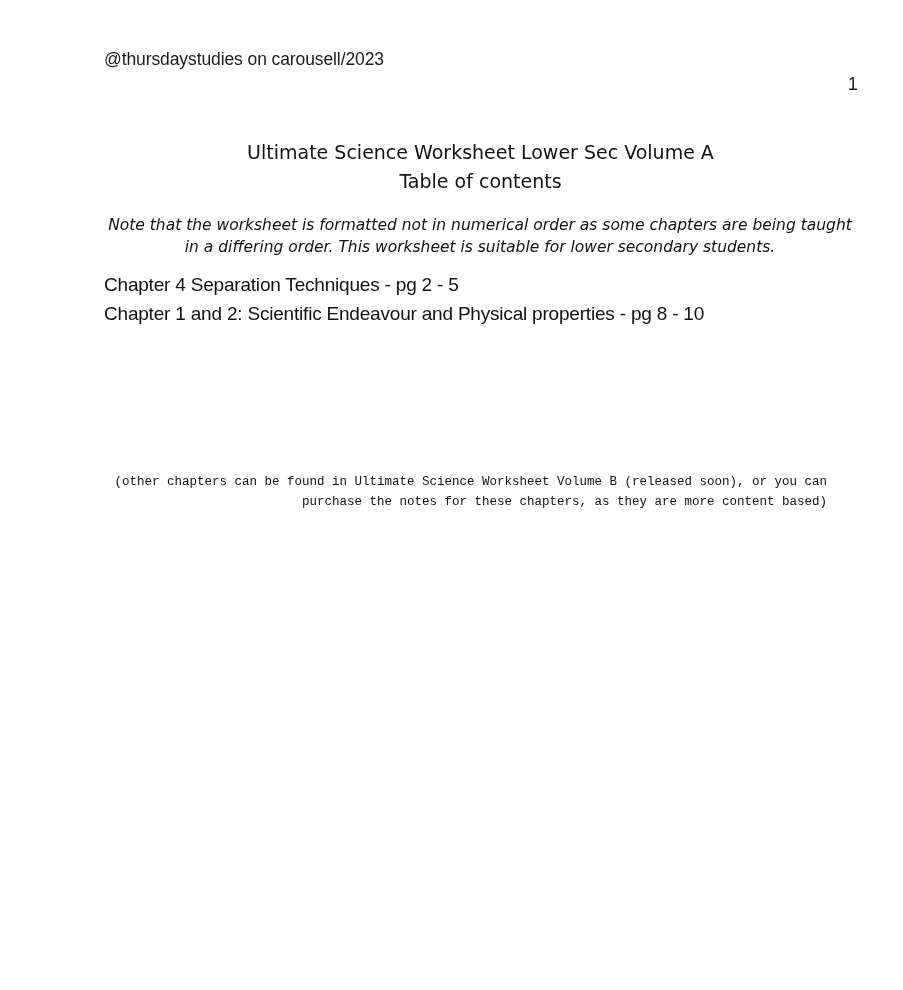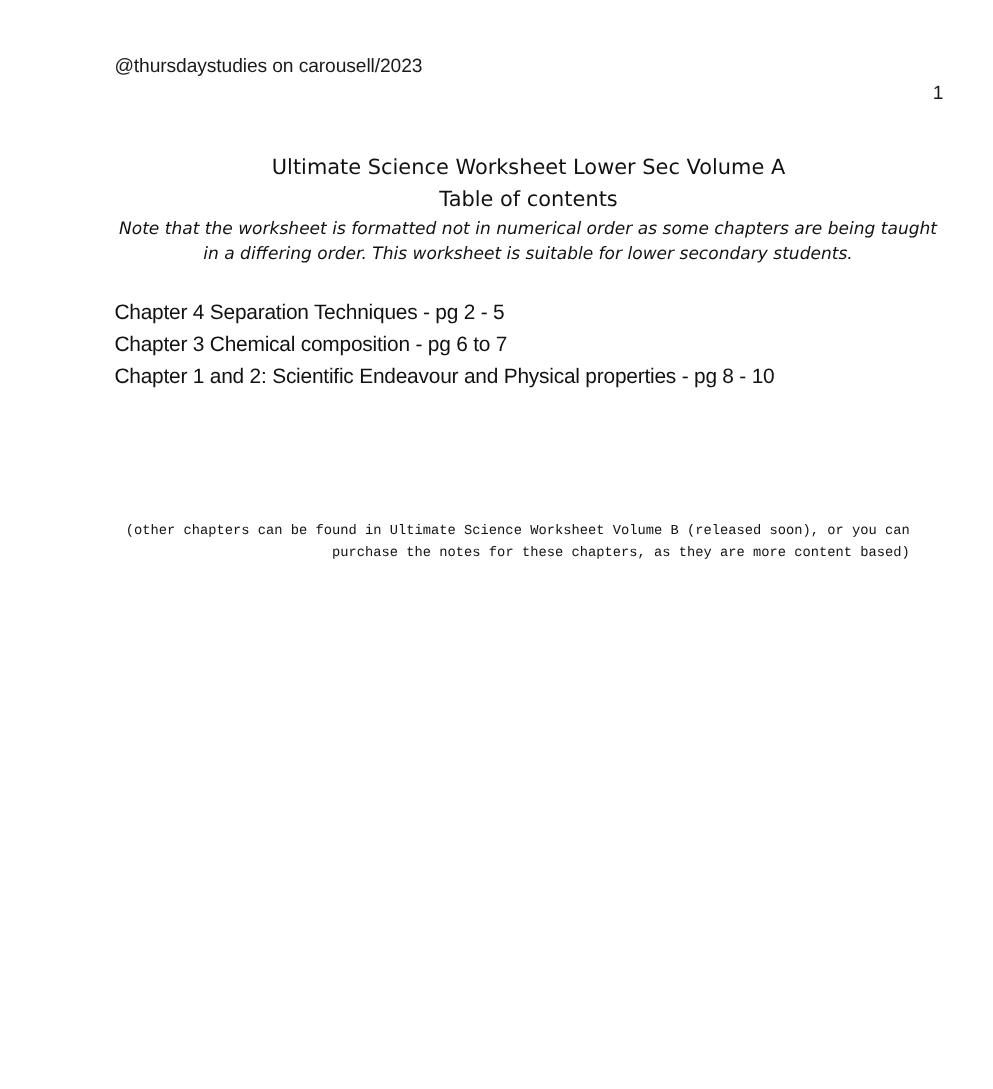--- a/index.html
+++ b/index.html
@@ -15,21 +15,21 @@
     font-family: "Liberation Sans", sans-serif; font-size: 17.5px; color: #1a1a1a;
   }
   .title-block {
     position: absolute; left: 0; top: 138px; width: 903px; text-align: center;
     font-family: "DejaVu Sans", sans-serif;
   }
   .doc-title { font-size: 19px; line-height: 29px; color: #111; margin-left: 58px; width: 845px; text-align:center; }
   .toc-heading { font-size: 19px; line-height: 29px; color: #111; margin-left: 58px; width: 845px; text-align:center; }
   .note {
     font-style: italic; font-size: 15.5px; line-height: 22px; color: #111;
-    width: 760px; margin-left: 100px; text-align: center; margin-top: 1px;
+    width: 760px; margin-left: 100px; text-align: center; margin-top: 18px;
   }
   .toc-list {
     position: absolute; left: 104px; top: 270px; margin: 0; padding: 0; list-style: none;
     font-family: Liberation Sans, sans-serif; font-size: 19px; line-height: 29px; color: #111;
     letter-spacing: -0.2px;
   }
   .toc-list li { margin: 0; padding: 0; white-space: nowrap; }
   .footnote {
     position: absolute; left: 87px; top: 472px; width: 740px;
     font-family: Liberation Mono, monospace; font-size: 12.5px; line-height: 20px; color: #111; text-align: right;
@@ -43,18 +43,17 @@
   <div class="page-number">1</div>
 
   <div class="title-block">
     <div class="doc-title">Ultimate Science Worksheet Lower Sec Volume A</div>
     <div class="toc-heading">Table of contents</div>
     <div class="note">Note that the worksheet is formatted not in numerical order as some chapters are being taught in a differing order. This worksheet is suitable for lower secondary students.</div>
   </div>
 
   <ul class="toc-list">
     <li>Chapter 4 Separation Techniques - pg 2 - 5</li>
-    <li>Chapter 3 Chemical composition - pg 6 to 7</li>
     <li>Chapter 1 and 2: Scientific Endeavour and Physical properties - pg 8 - 10</li>
   </ul>
 
   <div class="footnote">(other chapters can be found in Ultimate Science Worksheet Volume B (released soon), or you can purchase the notes for these chapters, as they are more content based)</div>
 </div>
 
 </body></html>

